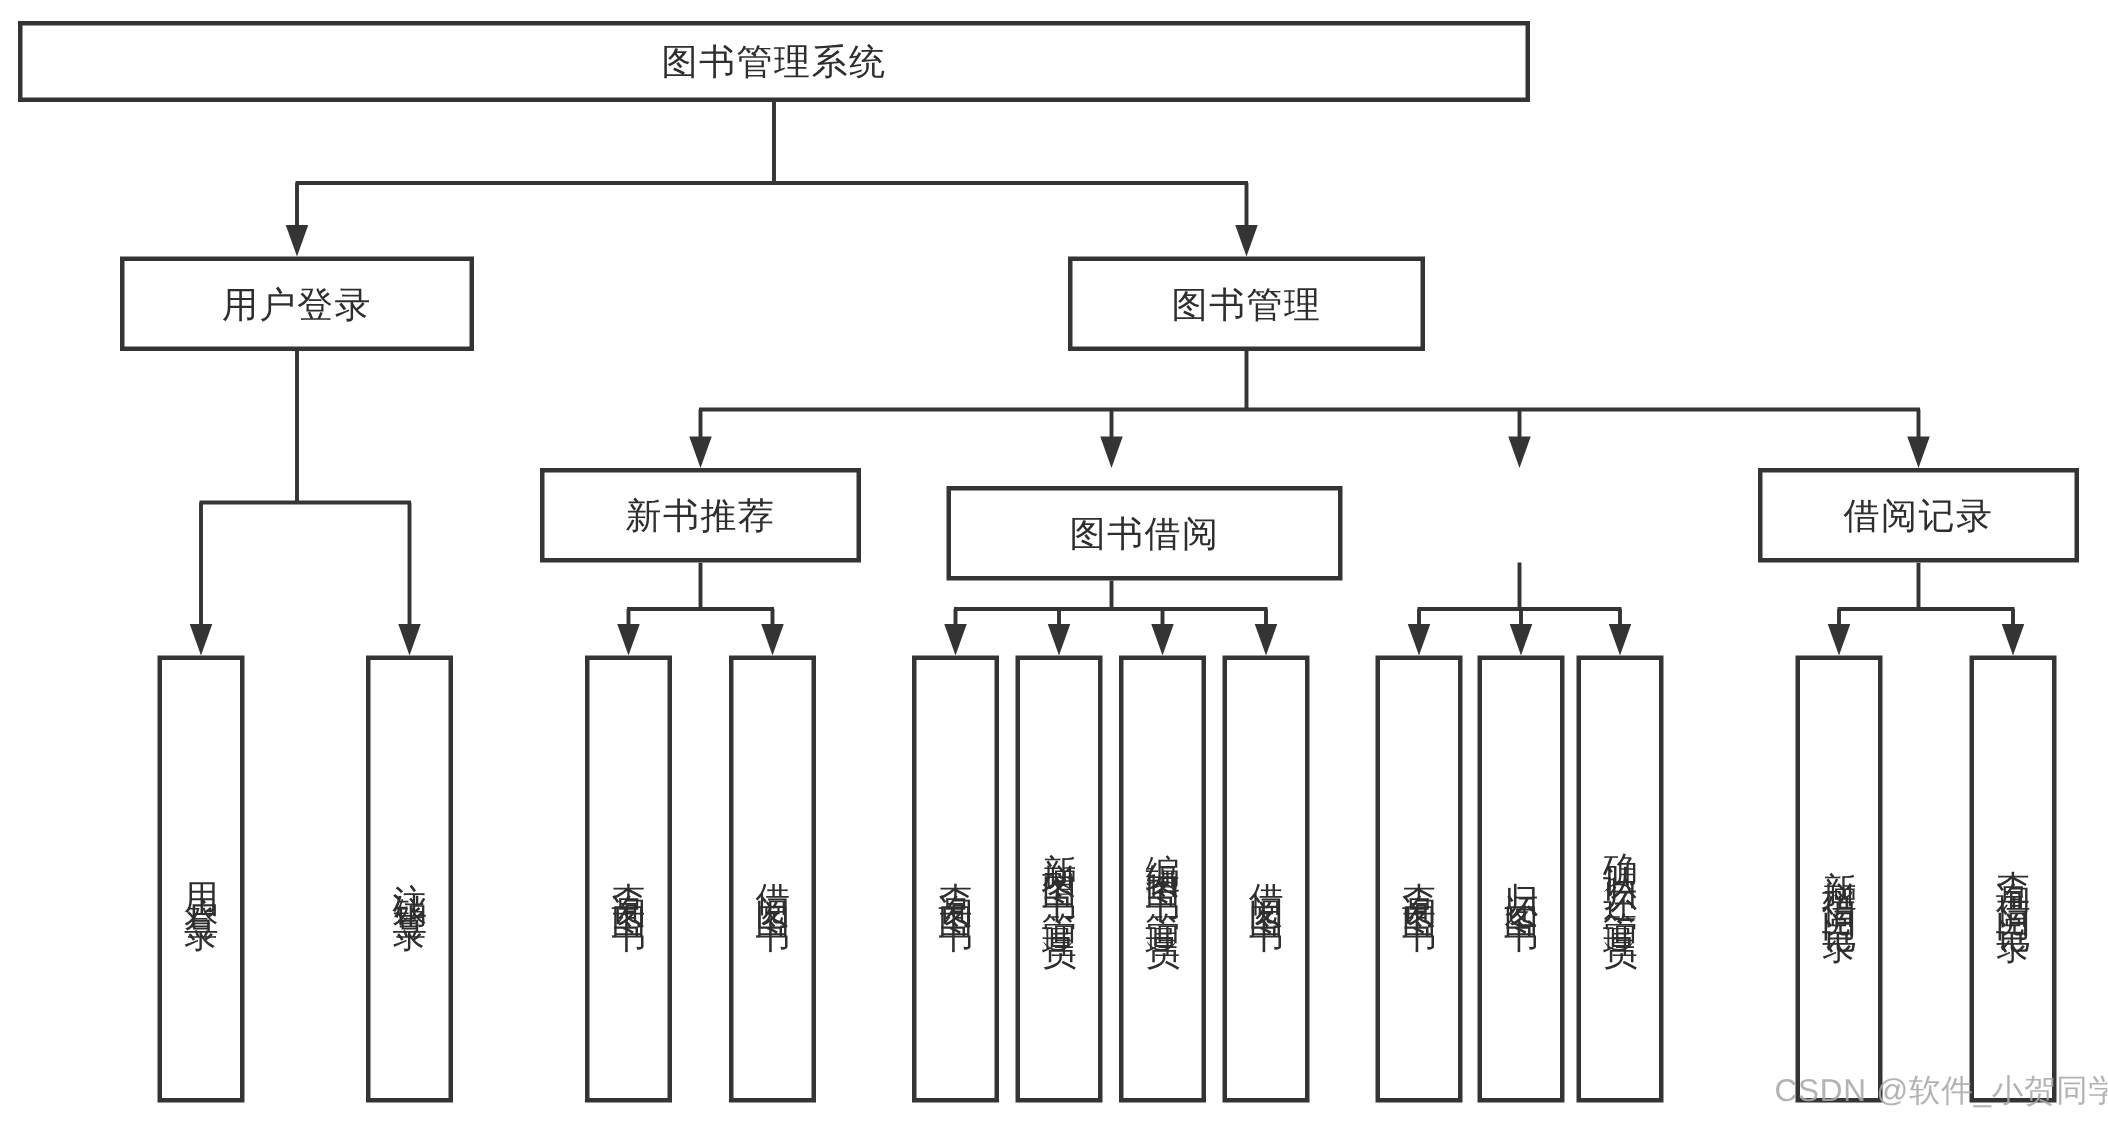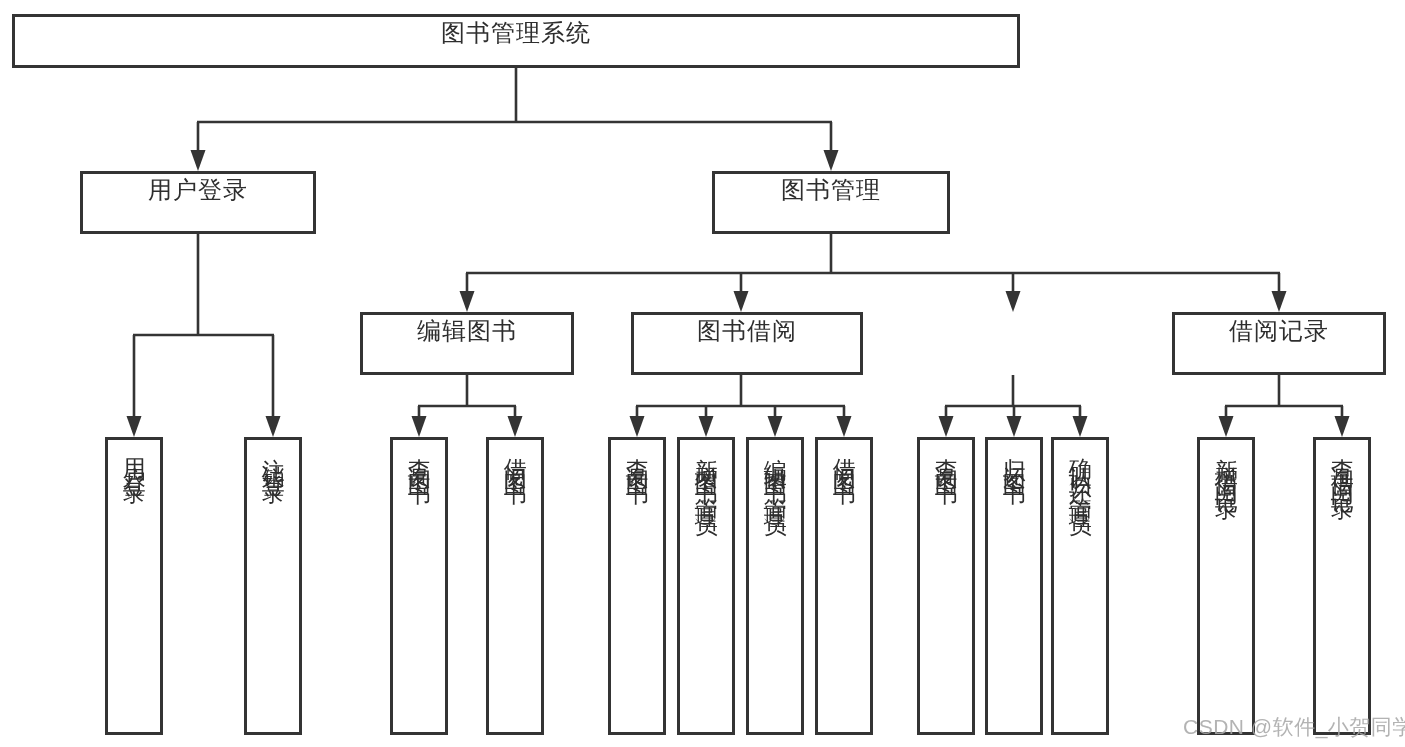--- a/index.html
+++ b/index.html
@@ -5,21 +5,21 @@
   html,body{margin:0;padding:0;background:#ffffff;}
   .canvas{
     position:relative;width:1405px;height:747px;background:#ffffff;overflow:hidden;
     font-family:"Liberation Sans",sans-serif;color:#2e2e2e;
   }
   .connectors{position:absolute;left:0;top:0;width:1405px;height:747px;}
   .connectors path{stroke:#343434;stroke-width:2.6;fill:none;}
   .connectors polygon{fill:#343434;stroke:none;}
   .node{
     position:absolute;box-sizing:border-box;background:#ffffff;
-    border:3px solid #343434;display:flex;align-items:flex-start;justify-content:center;
+    border:3px solid #343434;display:flex;align-items:center;justify-content:center;
   }
   .hbox .lbl{font-size:24px;letter-spacing:1px;white-space:nowrap;}
   .vbox .lbl{
     writing-mode:vertical-rl;text-orientation:mixed;
     font-size:23px;letter-spacing:8px;line-height:1.1;white-space:nowrap;
   }
   .watermark{
     position:absolute;left:1183px;top:713px;z-index:5;
     font-size:21px;letter-spacing:0.5px;color:rgba(168,168,168,0.88);white-space:nowrap;
   }
@@ -77,23 +77,23 @@
   </div>
 
   <div class="node hbox" style="left:80px;top:171px;width:236px;height:63px;">
     <span class="lbl">用户登录</span>
   </div>
   <div class="node hbox" style="left:712px;top:171px;width:238px;height:63px;">
     <span class="lbl">图书管理</span>
   </div>
 
   <div class="node hbox" style="left:360px;top:312px;width:214px;height:63px;">
-    <span class="lbl">编辑图书</span>
+    <span class="lbl">新书推荐</span>
   </div>
-  <div class="node hbox" style="left:631px;top:312px;width:232px;height:63px;">
+  <div class="node hbox" style="left:631px;top:324px;width:264px;height:63px;">
     <span class="lbl">图书借阅</span>
   </div>
   <div class="node hbox" style="left:1172px;top:312px;width:214px;height:63px;">
     <span class="lbl">借阅记录</span>
   </div>
 
   <div class="node vbox" style="left:105px;top:437px;width:58px;height:298px;">
     <span class="lbl">用户登录</span>
   </div>
   <div class="node vbox" style="left:244px;top:437px;width:58px;height:298px;">

